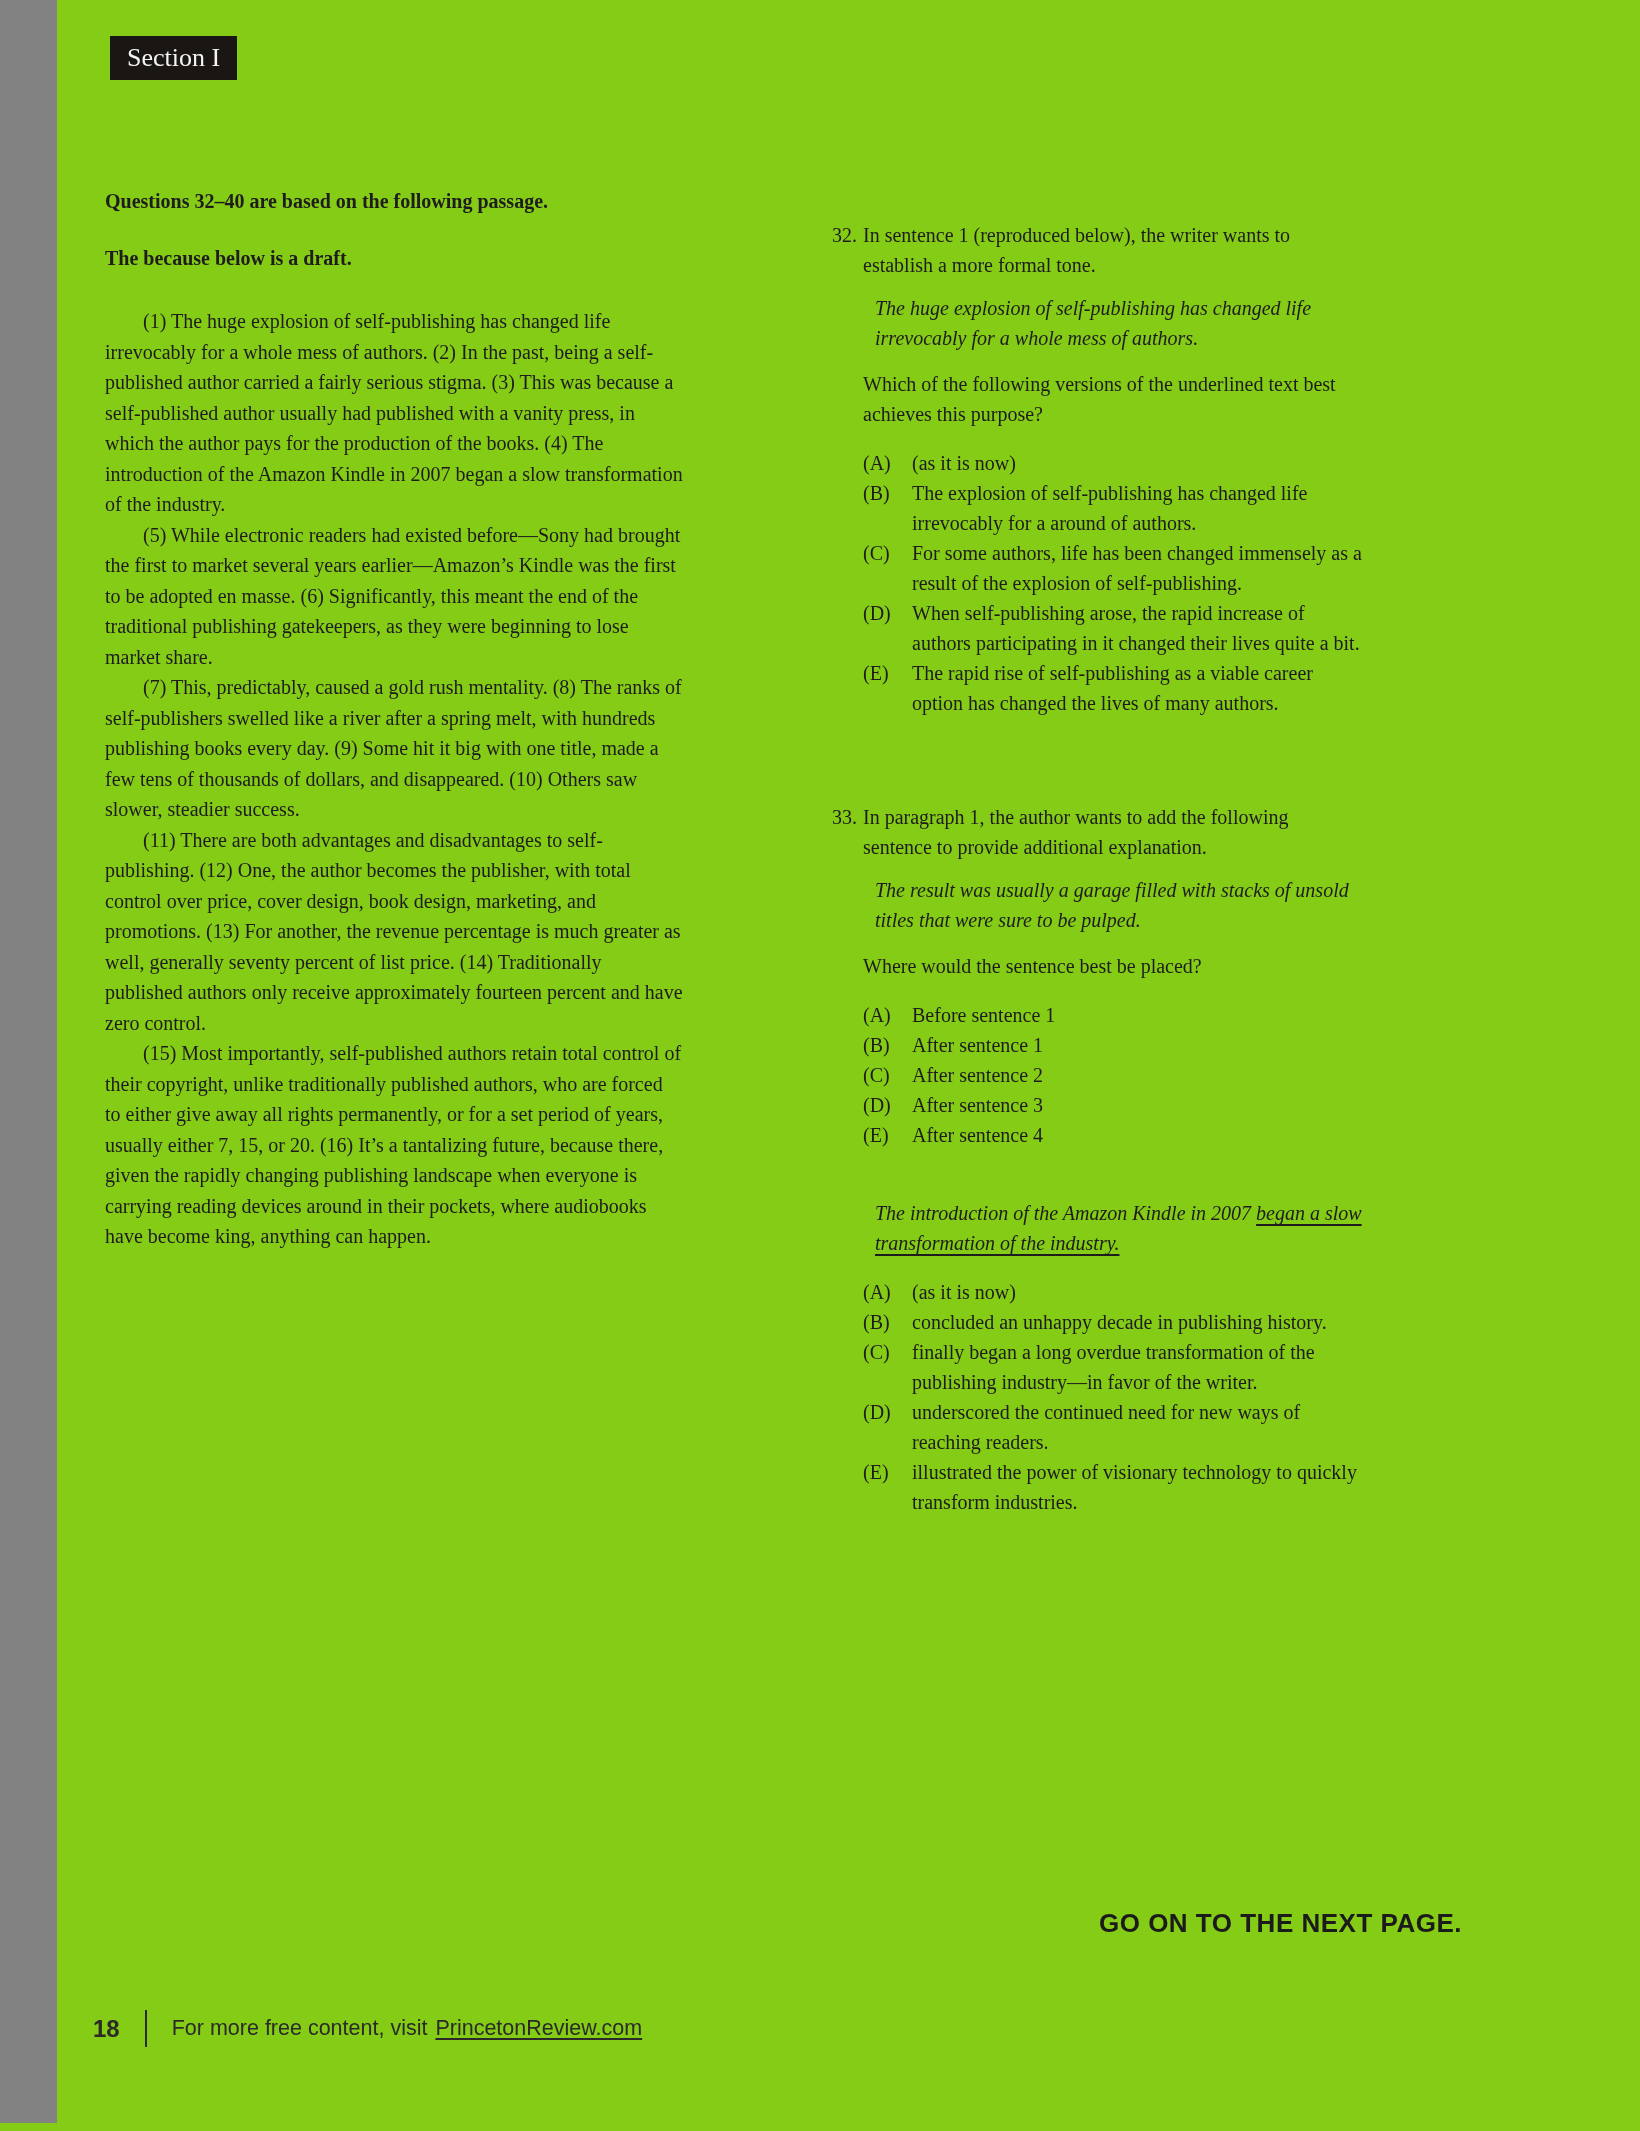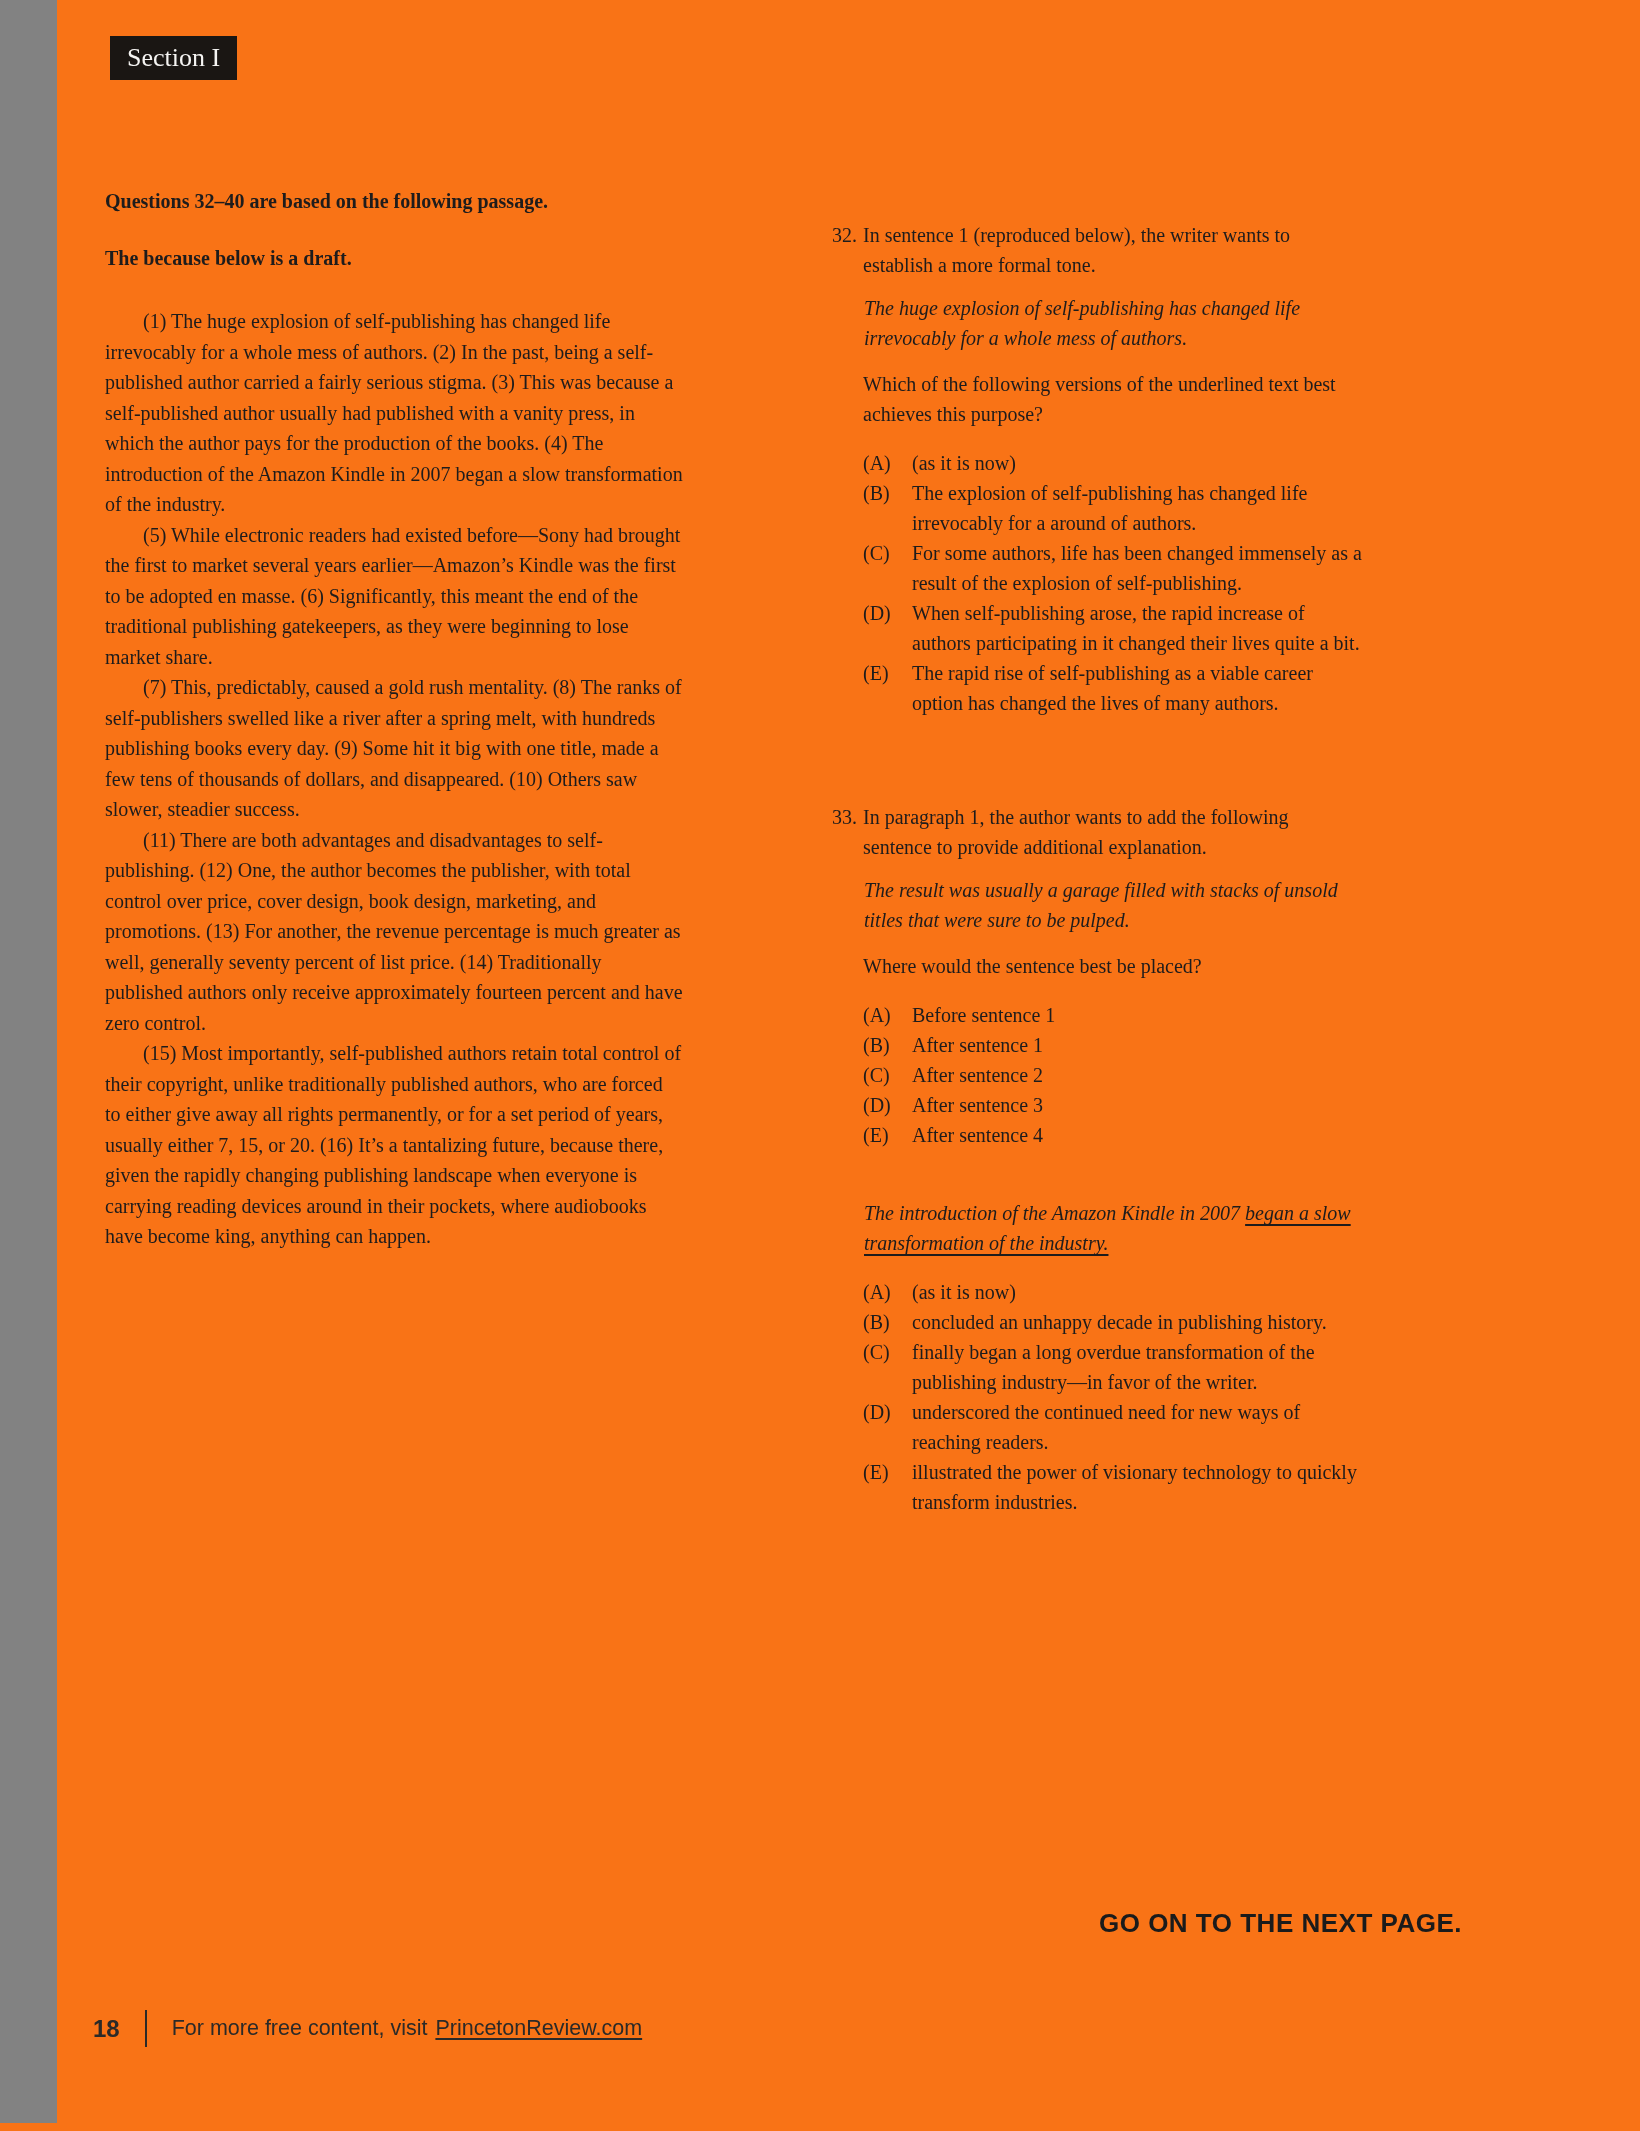--- a/index.html
+++ b/index.html
@@ -1,21 +1,21 @@
 <!DOCTYPE html>
 <html><head>
 <meta charset="utf-8">
 <style>
   * { box-sizing: border-box; }
   html, body { margin: 0; padding: 0; background: #ffffff; }
   .page {
     position: relative;
     width: 1640px;
     height: 2131px;
-    background: #f97316;
+    background: #84cc16;
     overflow: hidden;
     color: #1e1c1c;
     font-family: "Liberation Serif", serif;
   }
   .gray-bar {
     position: absolute;
     left: 0; top: 0;
     width: 57px; height: 2123px;
     background: #828282;
   }
@@ -41,21 +41,21 @@
   .col-right {
     position: absolute;
     left: 832px; top: 184px;
     width: 530px;
     font-size: 20px;
     line-height: 30px;
   }
   .question { padding-left: 31px; margin: 0 0 48px 0; }
   .qnum { display: inline-block; width: 31px; margin-left: -31px; margin-top: 36px; }
   .stem { margin: 0; }
-  .quote { font-style: italic; margin: 13px 0 0 1px; }
+  .quote { font-style: italic; margin: 13px 0 0 12px; }
   .prompt { margin: 16px 0 0 0; }
   .choices { margin: 19px 0 0 0; }
   .choice { display: flex; }
   .choice .ltr { width: 49px; flex: none; }
   .choice .txt { flex: 1; }
   .u { text-decoration: underline; text-underline-offset: 4px; }
   .go-on {
     position: absolute;
     right: 178px; top: 1908px;
     font-family: "Liberation Sans", sans-serif;

